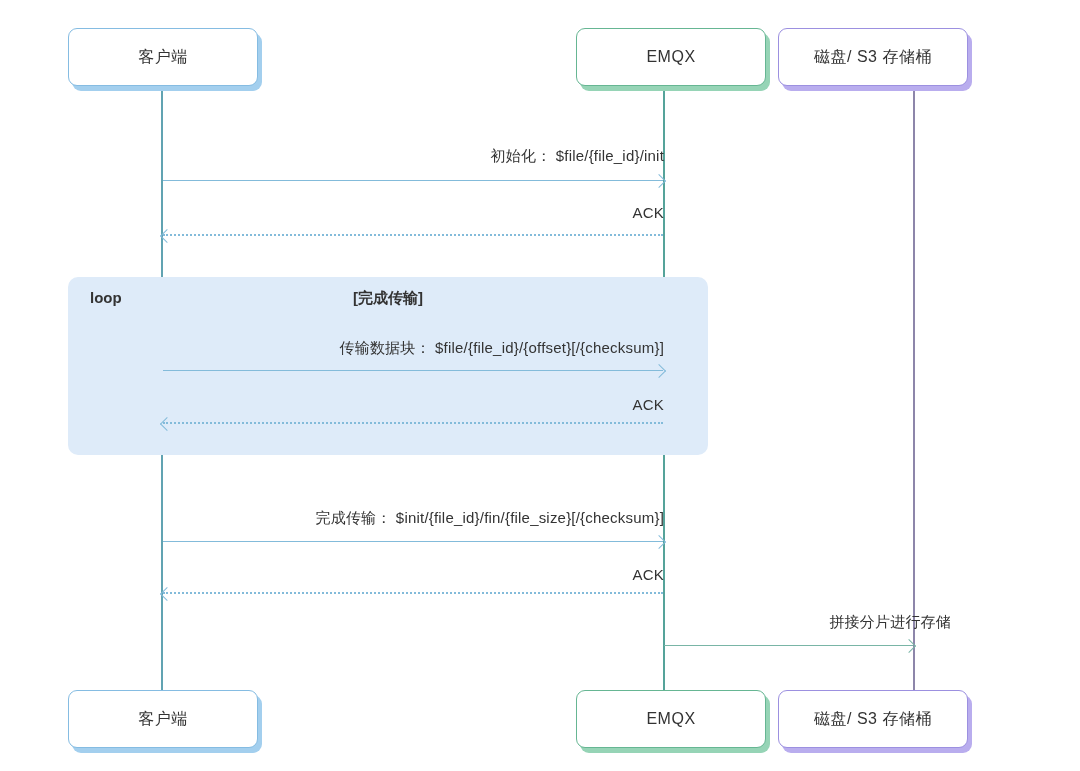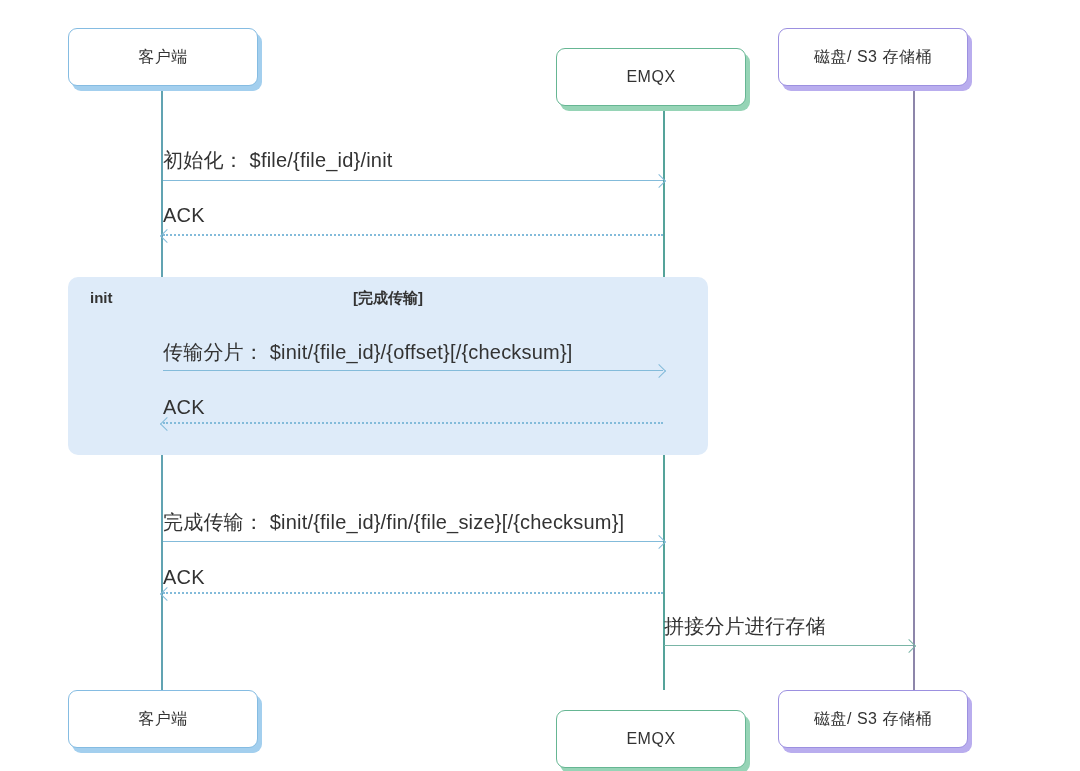--- a/index.html
+++ b/index.html
@@ -34,76 +34,76 @@
   
   .actor{
     position:absolute;width:188px;height:56px;
     background:#ffffff;border-radius:9px;
     display:flex;align-items:center;justify-content:center;
     font-size:16px;letter-spacing:.5px;
   }
   .actor.top{top:28px;}
   .actor.bottom{top:690px;}
   .actor.col-client{left:68px;border:1.6px solid var(--client-accent);box-shadow:4px 5px 0 var(--client-shadow);text-align:right;}
-  .actor.col-emqx{left:556px;border:1.6px solid var(--emqx-accent);box-shadow:4px 5px 0 var(--emqx-shadow);margin-top:20px;}
+  .actor.col-emqx{left:576px;border:1.6px solid var(--emqx-accent);box-shadow:4px 5px 0 var(--emqx-shadow);}
   .actor.col-storage{left:778px;border:1.6px solid var(--storage-accent);box-shadow:4px 5px 0 var(--storage-shadow);}
   
   .loop-box{
     position:absolute;left:68px;top:277px;width:640px;height:178px;
     background:var(--loop-bg);border-radius:10px;
   }
   .loop-keyword{
     position:absolute;left:22px;top:12px;
     font-weight:bold;font-size:15px;
   }
   .loop-title{
     position:absolute;left:0;top:12px;width:100%;
     text-align:center;font-weight:bold;font-size:15px;
   }
   
   .msg-label{
-    position:absolute;text-align:left;font-size:20px;letter-spacing:.2px;
+    position:absolute;text-align:right;font-size:15px;letter-spacing:.2px;
   }
   .span-ce{left:163px;width:501px;}   
-  .span-es{left:664px;width:250px;font-family:Liberation Serif, serif;}   
+  .span-es{left:701px;width:250px;font-family:Liberation Serif, serif;}   
   
   .arrow{position:absolute;height:0;color:var(--arrow-blue);border-top:1.6px solid currentColor;}
   .arrow.dotted{border-top-style:dotted;border-top-width:2px;}
   .arrow.teal{color:var(--arrow-teal);}
   .arrow.ce{left:163px;width:500px;}
   .arrow.es{left:664px;width:249px;}
   .head{position:absolute;width:9px;height:9px;}
   .head.right{right:-1px;top:-5.5px;border-top:1.8px solid currentColor;border-right:1.8px solid currentColor;transform:rotate(45deg);}
   .head.left{left:-1px;top:-5.5px;border-top:1.8px solid currentColor;border-left:1.8px solid currentColor;transform:rotate(-45deg);}
 </style>
 </head>
 <body>
 
 <div class="canvas">
 
   <div class="lifeline ll-client"></div>
   <div class="lifeline ll-emqx"></div>
   <div class="lifeline ll-storage"></div>
 
   <div class="loop-box">
-    <span class="loop-keyword">init</span>
+    <span class="loop-keyword">loop</span>
     <span class="loop-title">[完成传输]</span>
   </div>
 
   <div class="msg-label span-ce" style="top:147px">初始化： $file/{file_id}/init</div>
   <div class="arrow ce" style="top:180px">
     <span class="head right"></span>
   </div>
 
   <div class="msg-label span-ce" style="top:204px">ACK</div>
   <div class="arrow ce dotted" style="top:234px">
     <span class="head left"></span>
   </div>
 
-  <div class="msg-label span-ce" style="top:339px">传输分片： $init/{file_id}/{offset}[/{checksum}]</div>
+  <div class="msg-label span-ce" style="top:339px">传输数据块： $file/{file_id}/{offset}[/{checksum}]</div>
   <div class="arrow ce" style="top:370px">
     <span class="head right"></span>
   </div>
 
   <div class="msg-label span-ce" style="top:396px">ACK</div>
   <div class="arrow ce dotted" style="top:422px">
     <span class="head left"></span>
   </div>
 
   <div class="msg-label span-ce" style="top:509px">完成传输： $init/{file_id}/fin/{file_size}[/{checksum}]</div>

